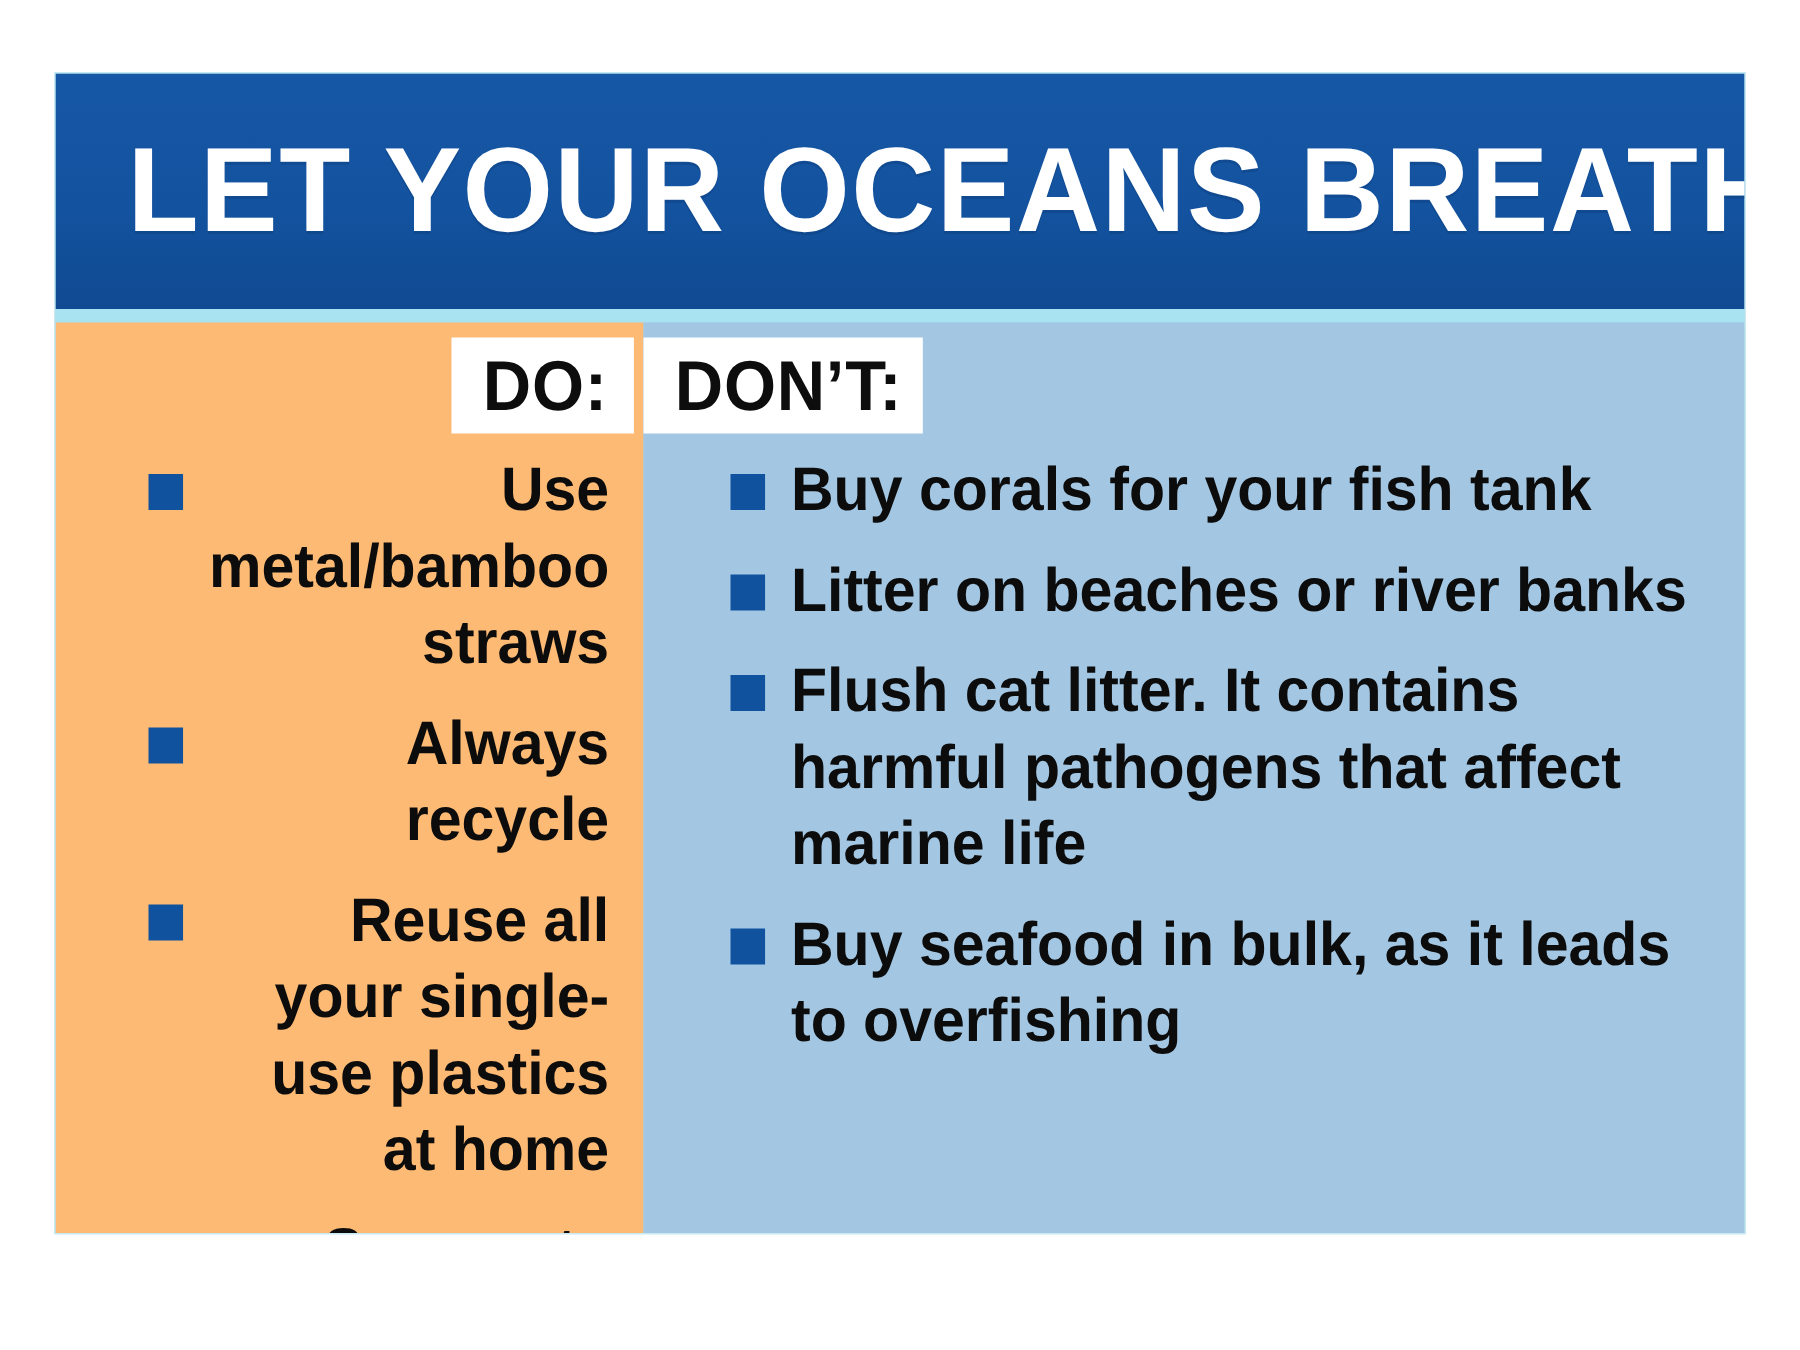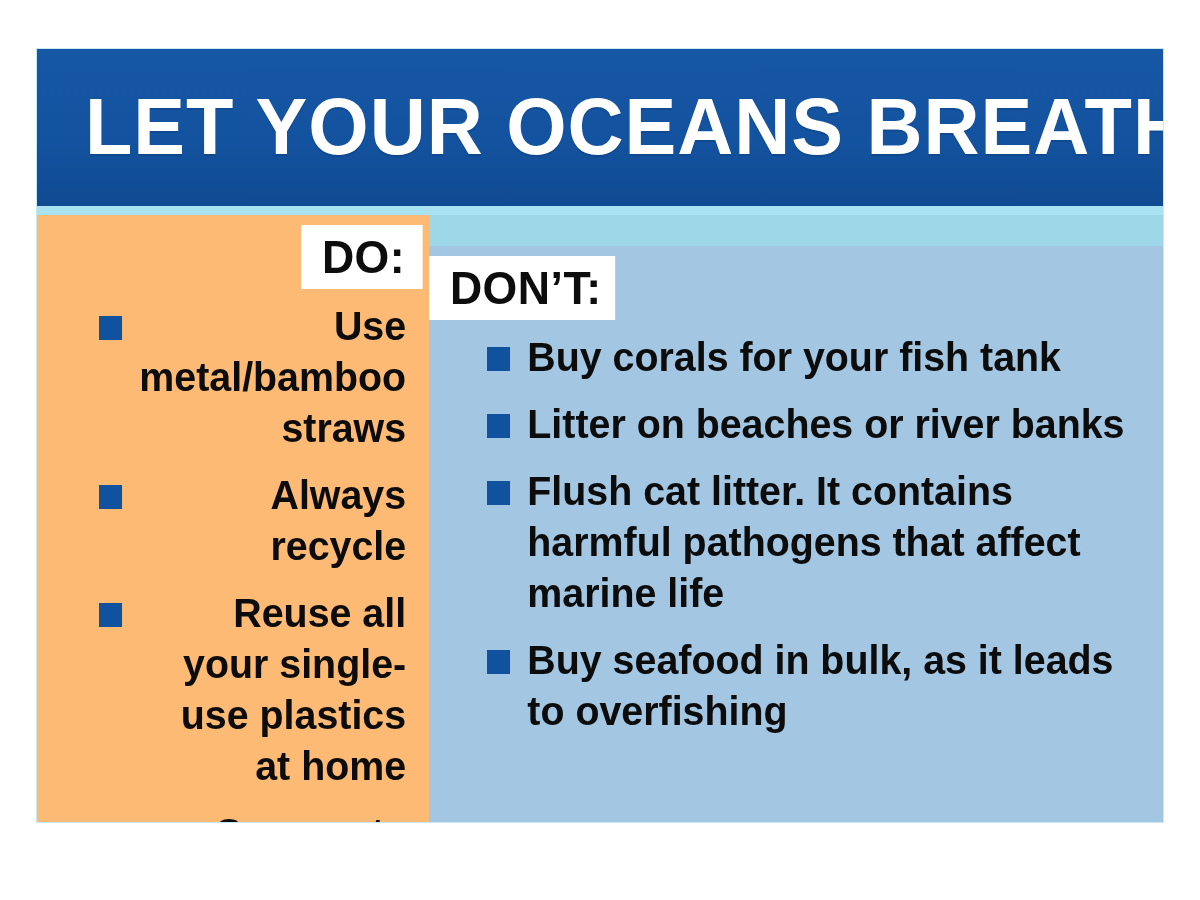--- a/index.html
+++ b/index.html
@@ -89,21 +89,20 @@
   .column-do {
     width: 516px;
     background: #fdba74;
     padding-left: 26px;
     text-align: right;
   }
   .column-dont {
     flex: 1 1 auto;
     background: #a3c6e2;
     padding-left: 24px;
-    margin-top: 31px;
   }
 
   
   .column-heading {
     display: inline-block;
     margin: 0;
     background: #ffffff;
     color: #0d0d0d;
     font-family: "Liberation Sans Narrow", "Liberation Sans", "DejaVu Sans Condensed", sans-serif;
     font-weight: 700;

